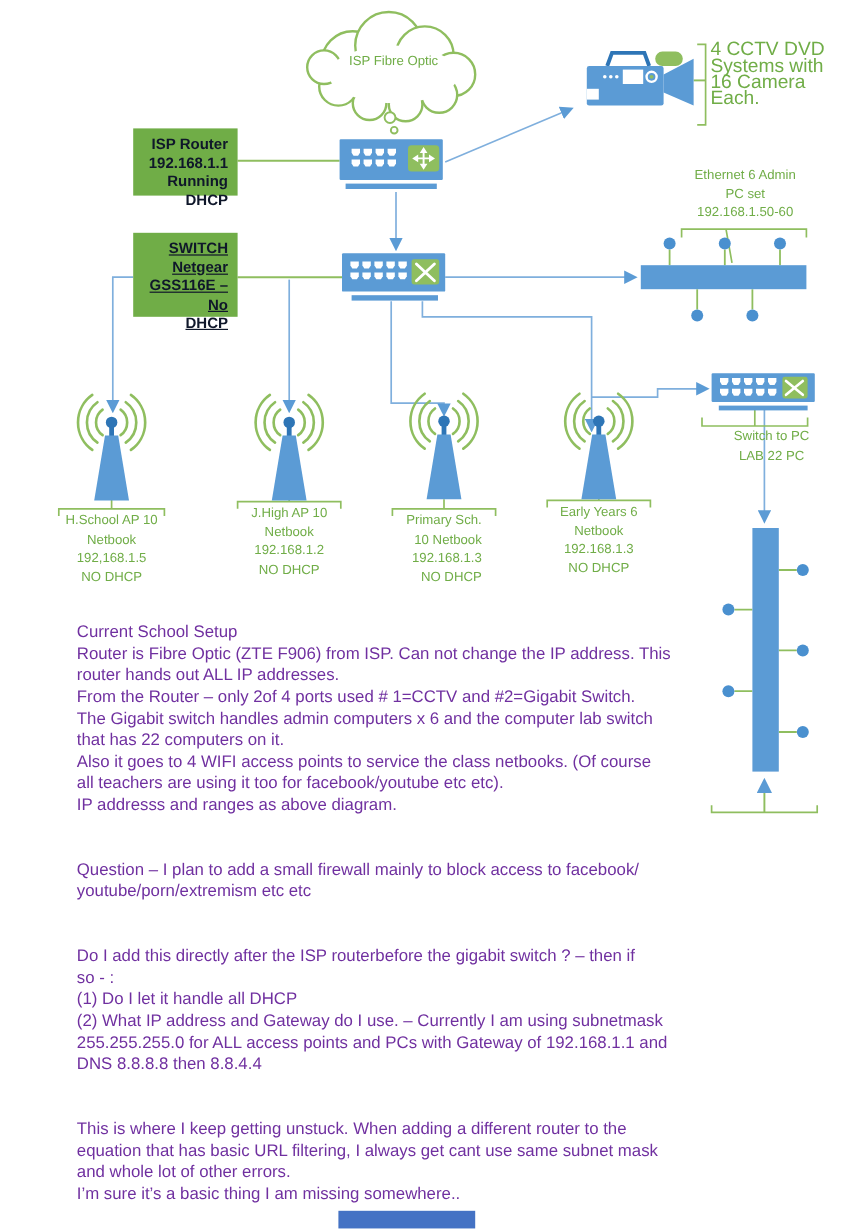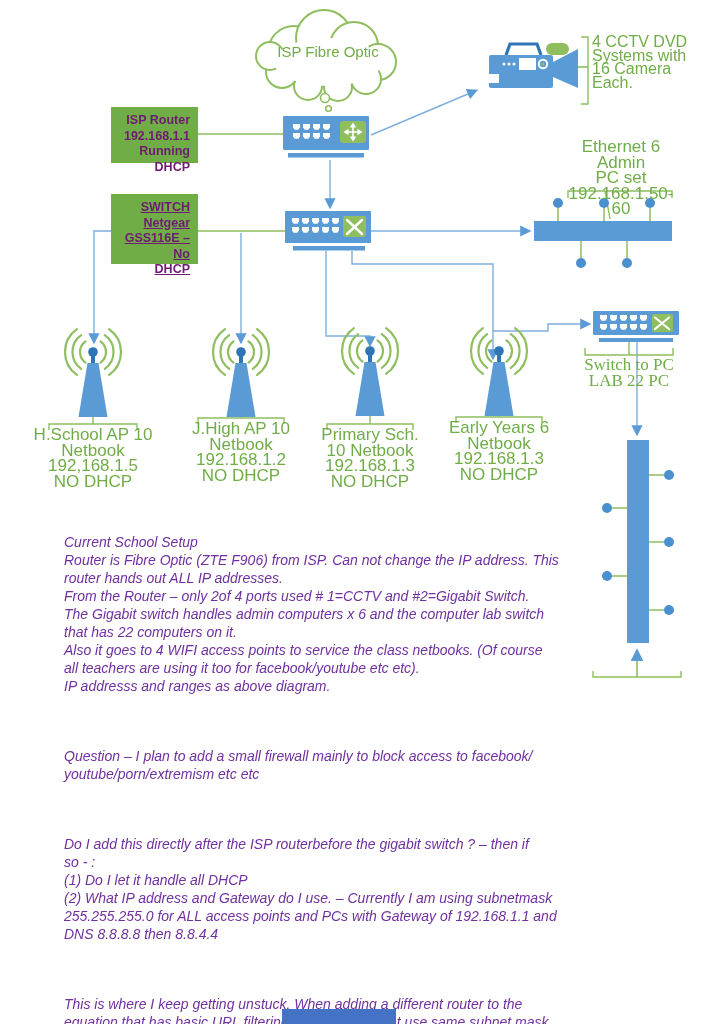--- a/index.html
+++ b/index.html
@@ -1,27 +1,27 @@
 <!DOCTYPE html>
 <html><head>
 <meta charset="utf-8">
 <style>
   html,body{margin:0;padding:0;background:#fff;}
   .canvas{position:relative;width:723px;height:1024px;background:#fff;overflow:hidden;
           font-family:"Liberation Sans",sans-serif;}
   svg.layer{position:absolute;left:0;top:0;}
   .lbl{position:absolute;transform:translateX(-50%);text-align:center;color:#70ad47;
-       font-size:17px;line-height:15.5px;white-space:pre-line;}
+       font-size:11px;line-height:15.5px;white-space:pre-line;}
   .lbl--left{transform:none;text-align:left;}
-  .gbox{position:absolute;background:#70ad47;color:#701a75;font-weight:bold;font-size:12.5px;
+  .gbox{position:absolute;background:#70ad47;color:#0f172a;font-weight:bold;font-size:12.5px;
         line-height:15.5px;text-align:right;padding:6px 8px 0 4px;box-sizing:border-box;
         white-space:pre-line;}
   .notes{position:absolute;left:64px;top:499px;width:562px;color:#7030a0;font-size:14px;
          line-height:18px;white-space:pre-line;}
-  .para{margin:16px 0 18px 0;font-style:italic;}
+  .para{margin:0 0 18px 0;}
   .bottombar{position:absolute;left:282px;top:1009px;width:114px;height:15px;background:#4472c4;}
 </style>
 </head>
 <body>
 
 <div class="canvas">
 
   <svg class="layer" width="723" height="1024" viewBox="0 0 723 1024">
     <defs>
       <marker id="ah" markerWidth="8" markerHeight="8" viewBox="0 0 10 10" refX="7" refY="5" orient="auto-start-reverse">
@@ -184,49 +184,49 @@
           <circle cx="607" cy="576" r="5"></circle>
       </g>
     </g>
 
     <use href="#ap" x="93" y="352"></use>
     <use href="#ap" x="241" y="352"></use>
     <use href="#ap" x="370" y="351"></use>
     <use href="#ap" x="499" y="351"></use>
   </svg>
 
-  <div class="lbl" style="left:328px;top:44px;font-size:15px;">ISP Fibre Optic</div>
+  <div class="lbl" style="left:328px;top:44px;font-size:11px;">ISP Fibre Optic</div>
   <div class="lbl lbl--left" style="left:592px;top:35px;font-size:16px;line-height:13.5px;">4 CCTV DVD
 Systems with
 16 Camera
 Each.</div>
 
   <div class="gbox" style="left:111px;top:107px;width:87px;height:56px;">ISP Router
 192.168.1.1
 Running DHCP</div>
   <div class="gbox" style="left:111px;top:194px;width:87px;height:70px;text-decoration:underline;">SWITCH
 Netgear
 GSS116E – No
 DHCP</div>
 
   <div class="lbl" style="left:621px;top:139px;">Ethernet 6 Admin
 PC set
 192.168.1.50-60</div>
-  <div class="lbl" style="left:629px;top:357px;font-family:Liberation Serif, serif;">Switch to PC
+  <div class="lbl" style="left:643px;top:357px;">Switch to PC
 LAB 22 PC</div>
 
   <div class="lbl" style="left:93px;top:427px;">H.School AP 10
 Netbook
 192,168.1.5
 NO DHCP</div>
   <div class="lbl" style="left:241px;top:421px;">J.High AP 10
 Netbook
 192.168.1.2
 NO DHCP</div>
-  <div class="lbl" style="left:370px;top:427px;">Primary Sch.
+  <div class="lbl" style="left:370px;top:427px;text-align:right;">Primary Sch.
 10 Netbook
 192.168.1.3
 NO DHCP</div>
   <div class="lbl" style="left:499px;top:420px;text-align:center;">Early Years 6
 Netbook
 192.168.1.3
 NO DHCP</div>
 
   <div class="notes">
     <div class="para">Current School Setup

